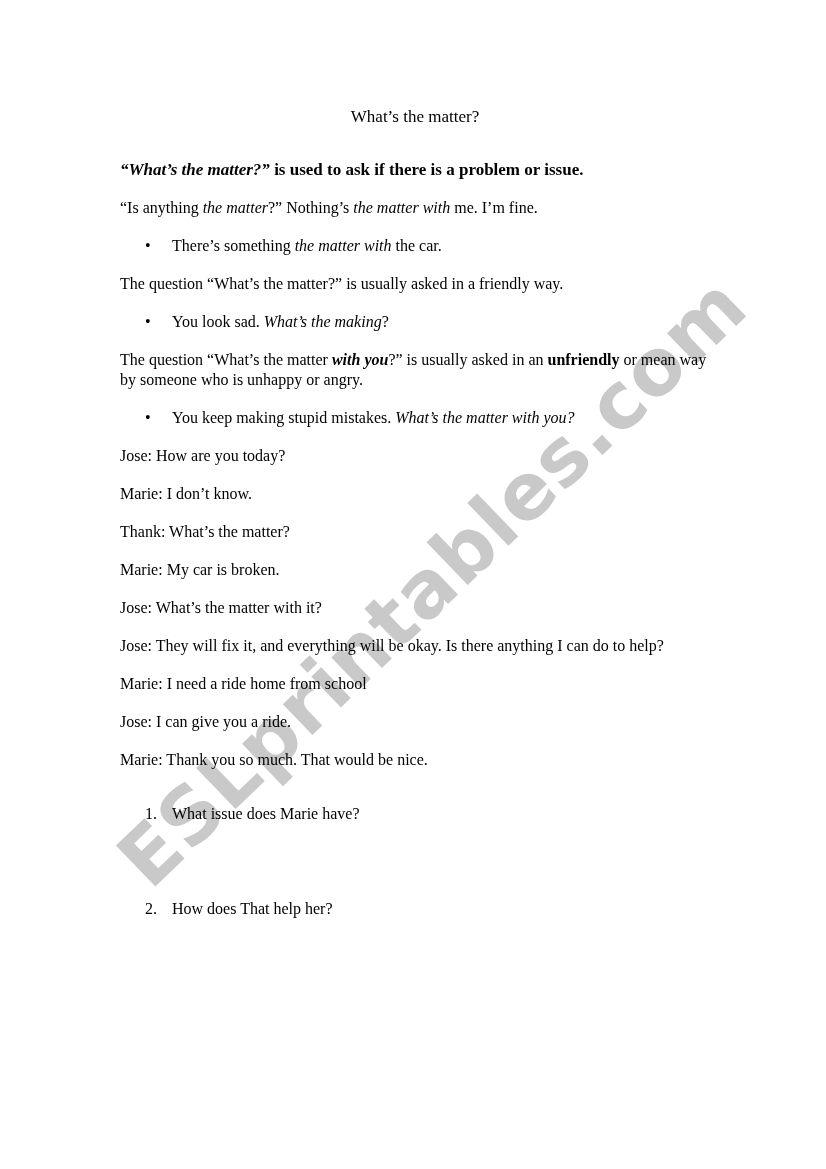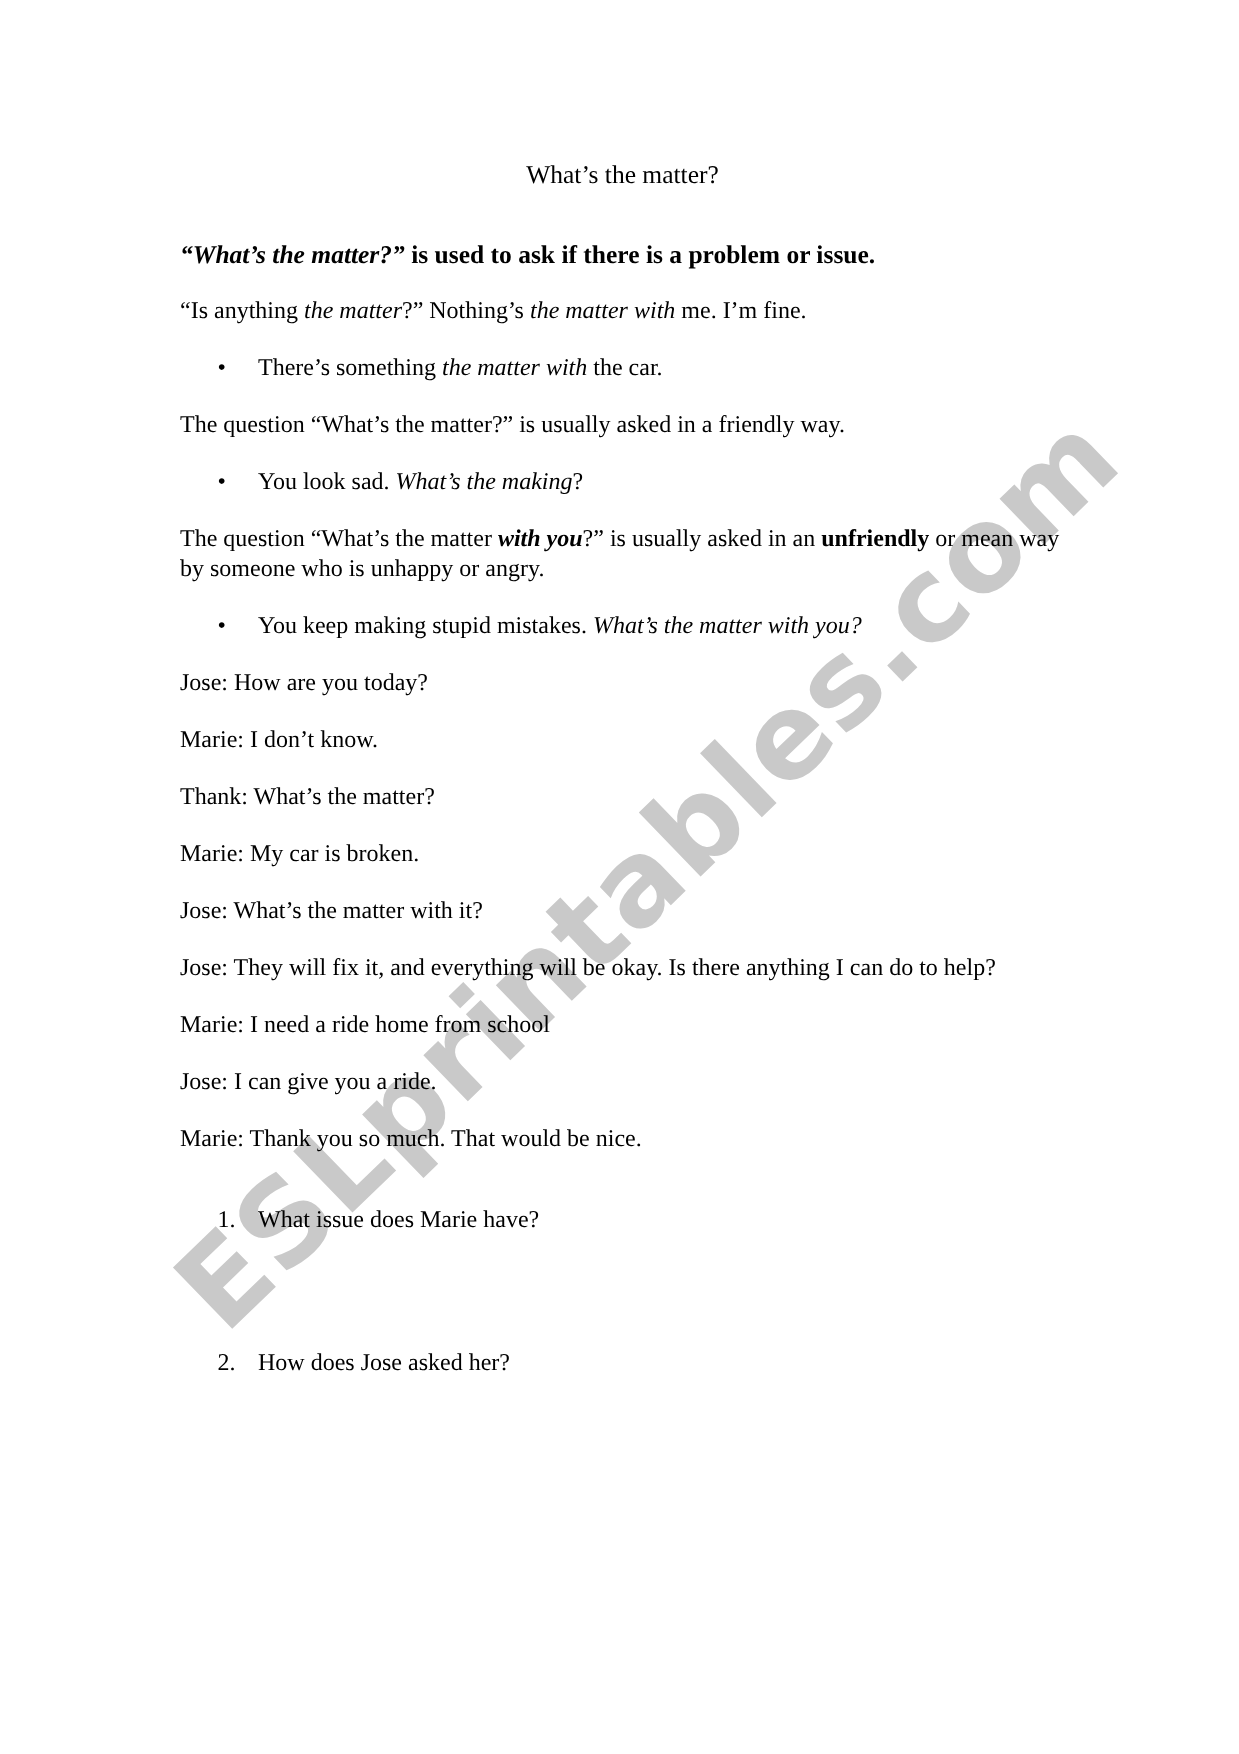--- a/index.html
+++ b/index.html
@@ -98,16 +98,16 @@
       <p class="para"><span>Jose: I can give you a ride.</span></p>
       <p class="para"><span>Marie: Thank you so much. That would be nice.</span></p>
     </div>
   <div class="questions">
       <div class="question-row">
         <span class="q-num">1.</span>
         <span class="q-text">What issue does Marie have?</span>
       </div>
       <div class="question-row">
         <span class="q-num">2.</span>
-        <span class="q-text">How does Jose asked her?</span>
+        <span class="q-text">How does That help her?</span>
       </div>
     </div>
 </div>
 
 </body></html>

